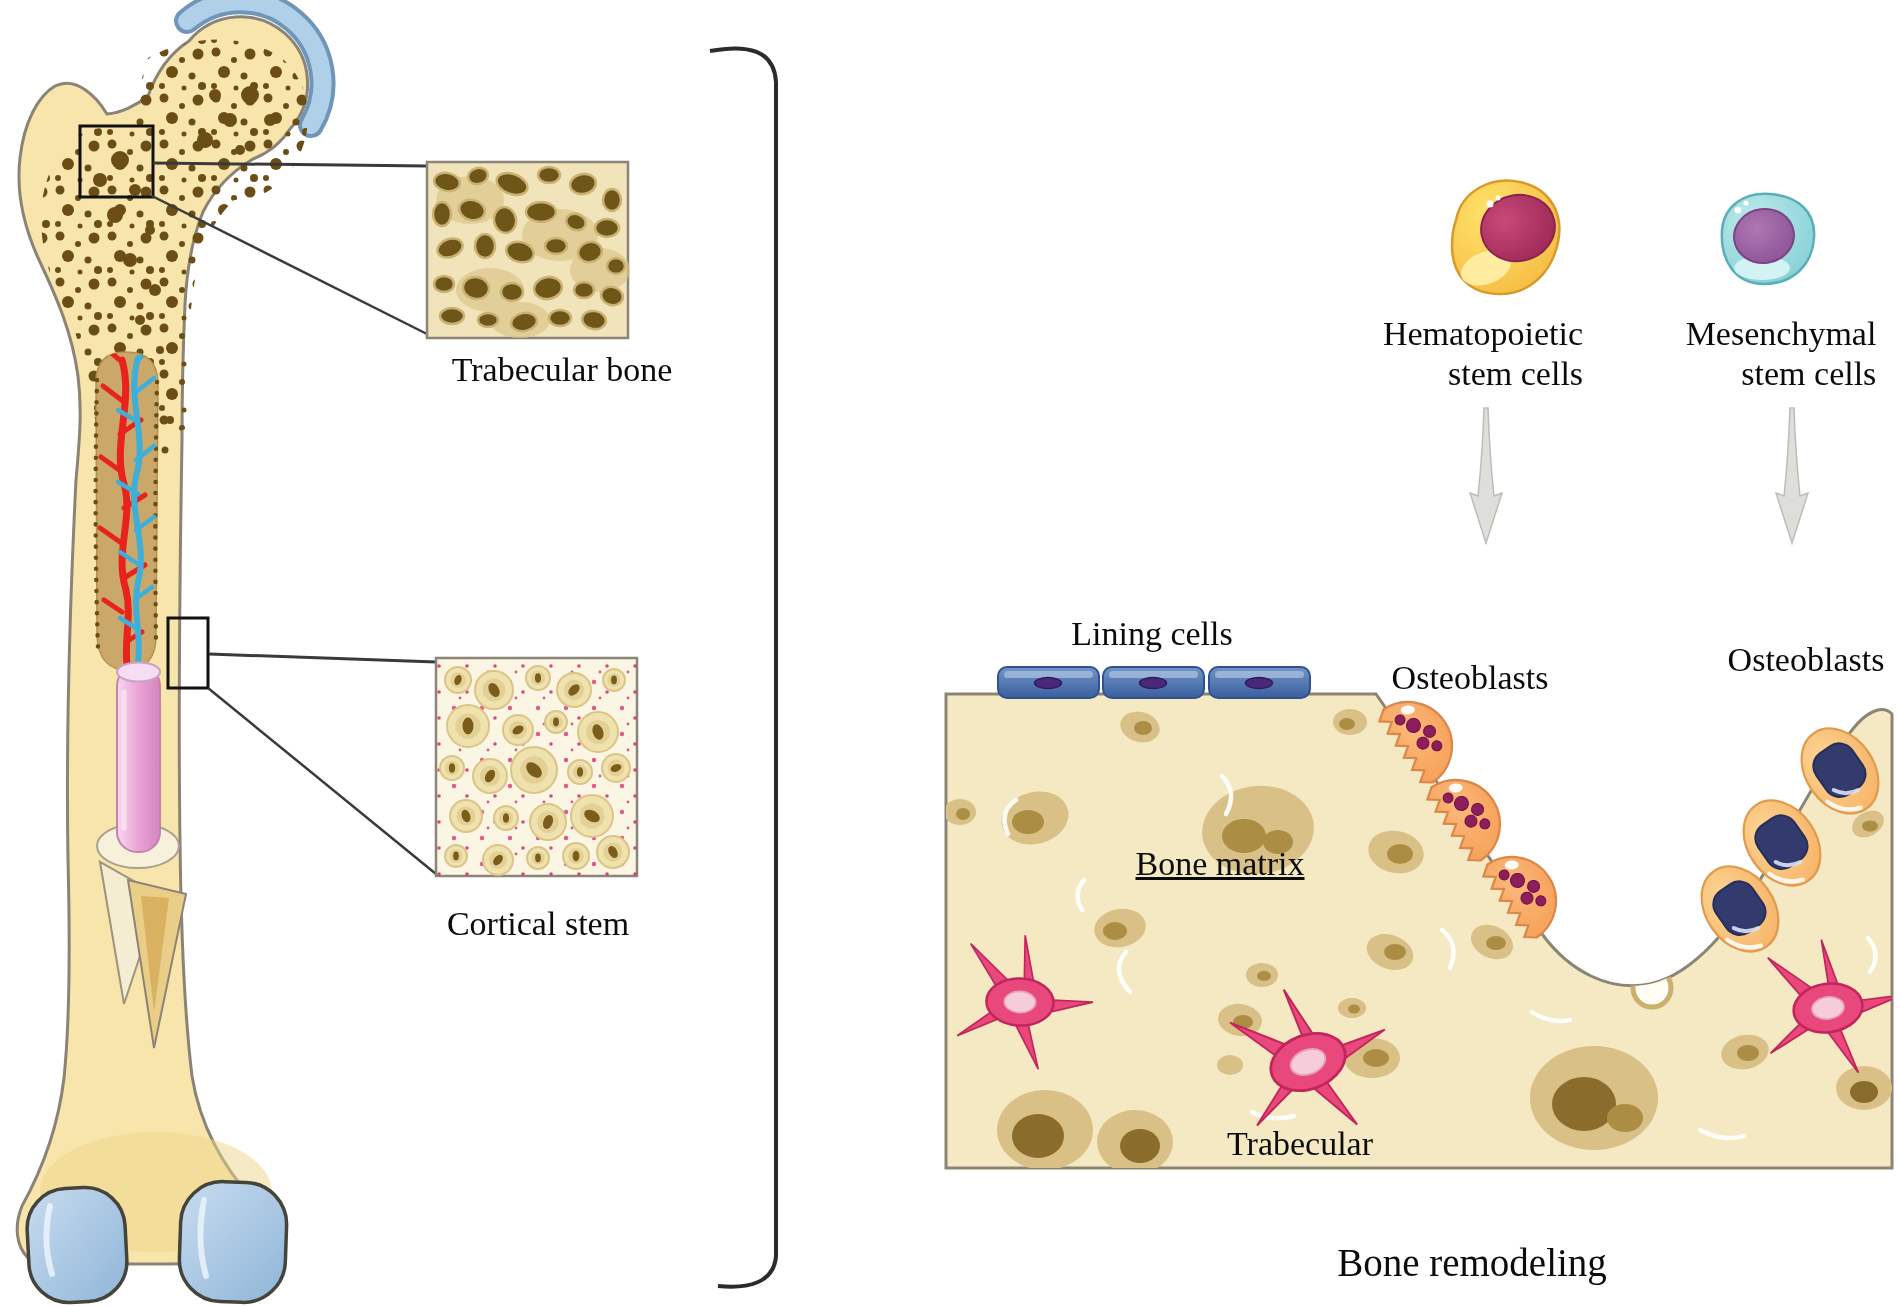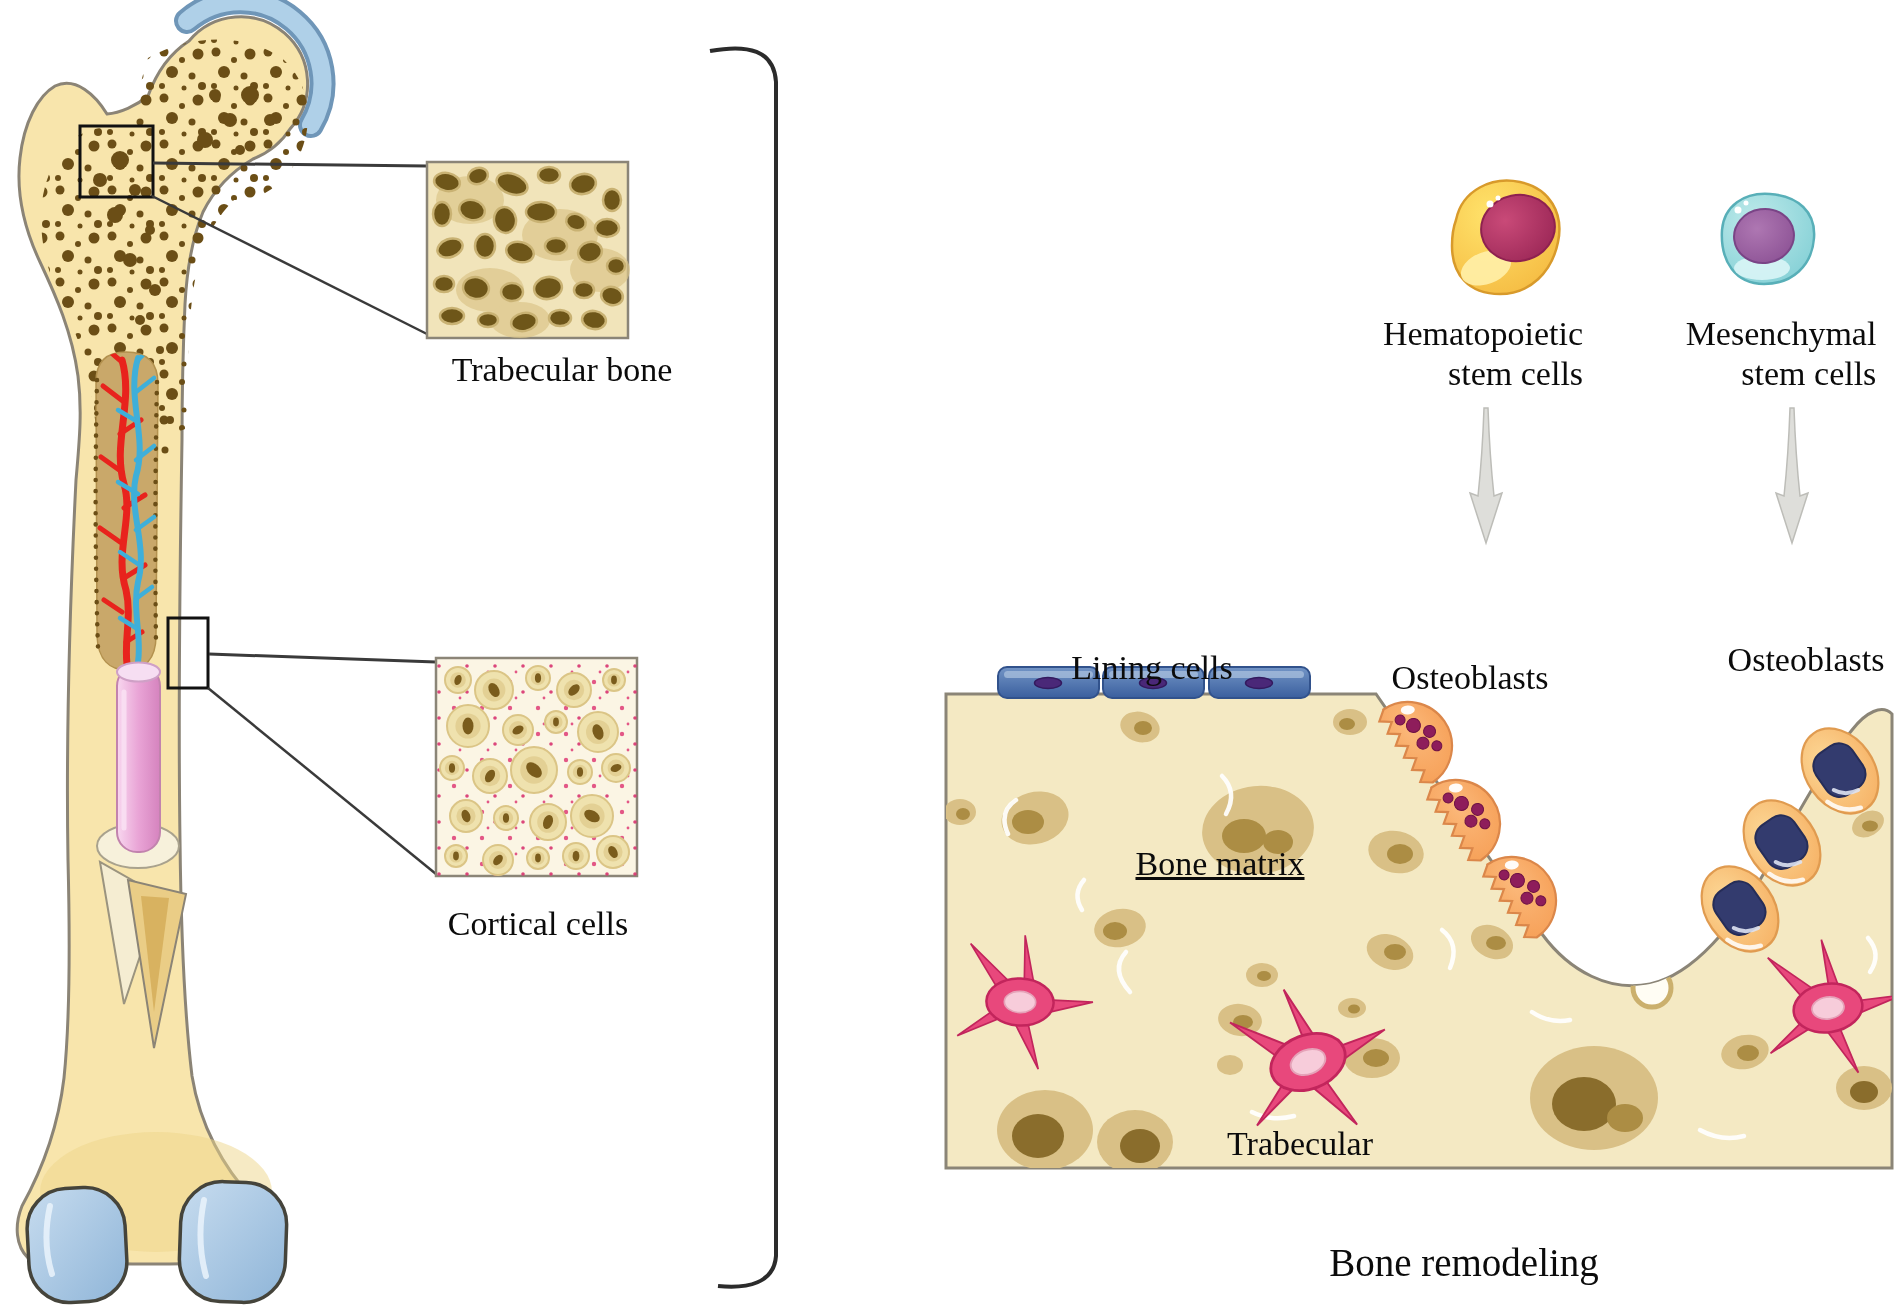--- a/index.html
+++ b/index.html
@@ -2,21 +2,21 @@
 <html><head>
 <meta charset="utf-8">
 <style>
   html,body{margin:0;padding:0;background:#ffffff;}
   body{width:1900px;height:1307px;overflow:hidden;position:relative;
        font-family:"Liberation Serif","DejaVu Serif",serif;}
   #stage{position:absolute;left:0;top:0;width:1900px;height:1307px;}
   #art{position:absolute;left:0;top:0;}
   .lbl{position:absolute;font-size:34px;color:#0b0b0b;white-space:nowrap;
        transform:translateX(-50%);text-align:right;line-height:1.18;}
-  .lbl.big{font-size:39px;}
+  .lbl.big{font-size:39px;margin-left:8px;}
 </style>
 </head>
 <body>
 
 <div id="stage">
 
 <svg id="art" width="1900" height="1307" viewBox="0 0 1900 1307">
   <defs>
     <pattern id="speckle" width="52" height="46" patternUnits="userSpaceOnUse">
       <g fill="#6B4E16">
@@ -518,33 +518,33 @@
     <use href="#ocl" transform="translate(1512,901) rotate(-34)"></use>
 
     <use href="#obl" transform="translate(1840,771) rotate(-35)"></use>
     <use href="#obl" transform="translate(1782,843) rotate(-35)"></use>
     <use href="#obl" transform="translate(1740,909) rotate(-35)"></use>
   </g>
 </svg>
 
 <div class="lbl" style="left:534px;top:350px;margin-left:28px;">Trabecular bone</div>
 
-<div class="lbl" style="left:538px;top:904px;">Cortical cells</div>
+<div class="lbl" style="left:538px;top:904px;">Cortical stem</div>
 
 <div class="lbl" style="left:1483px;top:314px;">
   <div>Hematopoietic</div>
   <div>stem cells</div>
 </div>
 
 <div class="lbl" style="left:1773px;top:314px;margin-left:8px;">
   <div>Mesenchymal</div>
   <div>stem cells</div>
 </div>
 
-<div class="lbl" style="left:1152px;top:648px;">Lining cells</div>
+<div class="lbl" style="left:1152px;top:614px;">Lining cells</div>
 
 <div class="lbl" style="left:1470px;top:658px;">Osteoblasts</div>
 
 <div class="lbl" style="left:1806px;top:640px;">Osteoblasts</div>
 
 <div class="lbl" style="left:1220px;top:844px;text-decoration:underline;">Bone matrix</div>
 
 <div class="lbl" style="left:1300px;top:1124px;">Trabecular</div>
 
 <div class="lbl big" style="left:1464px;top:1240px;">Bone remodeling</div>

